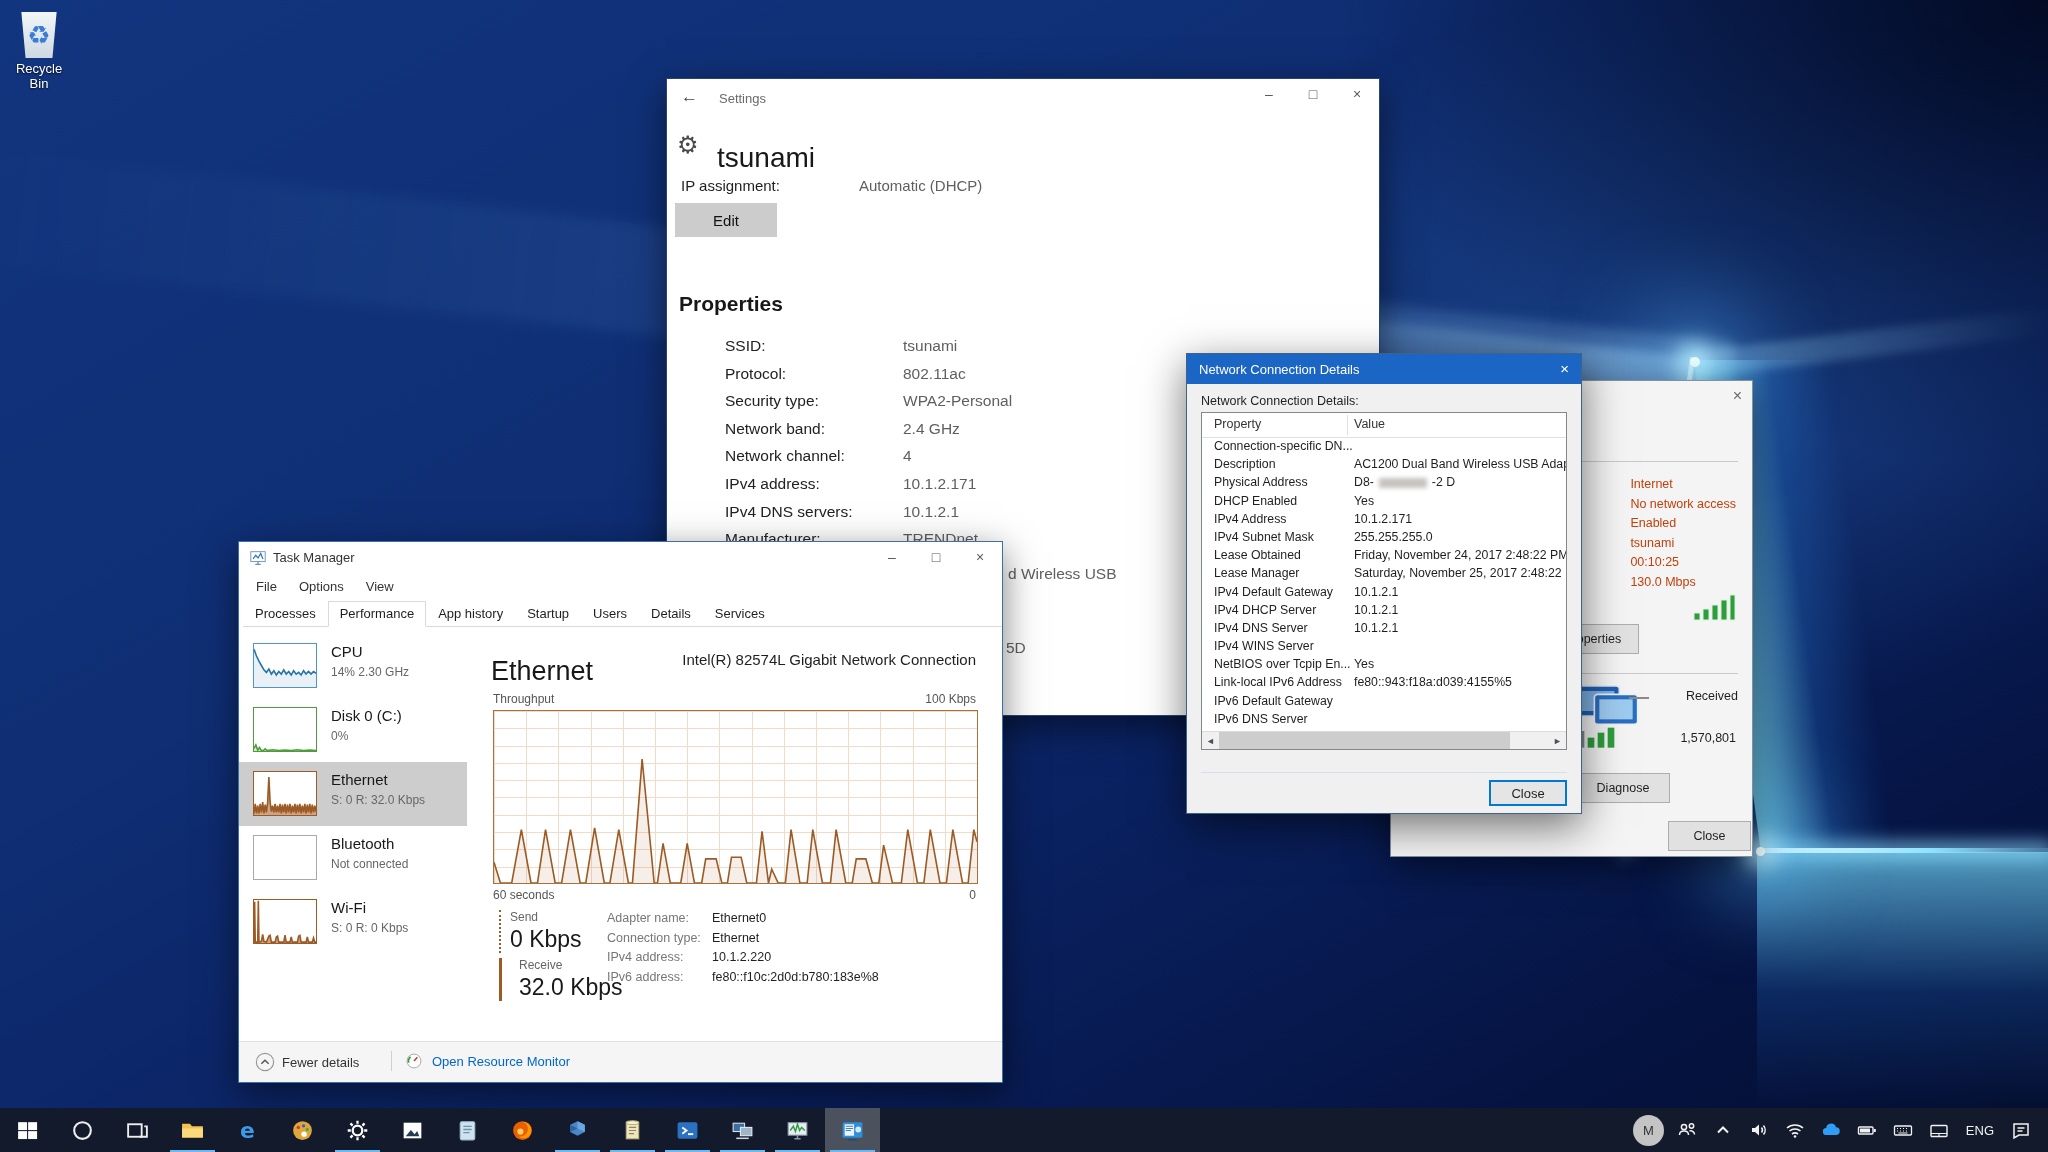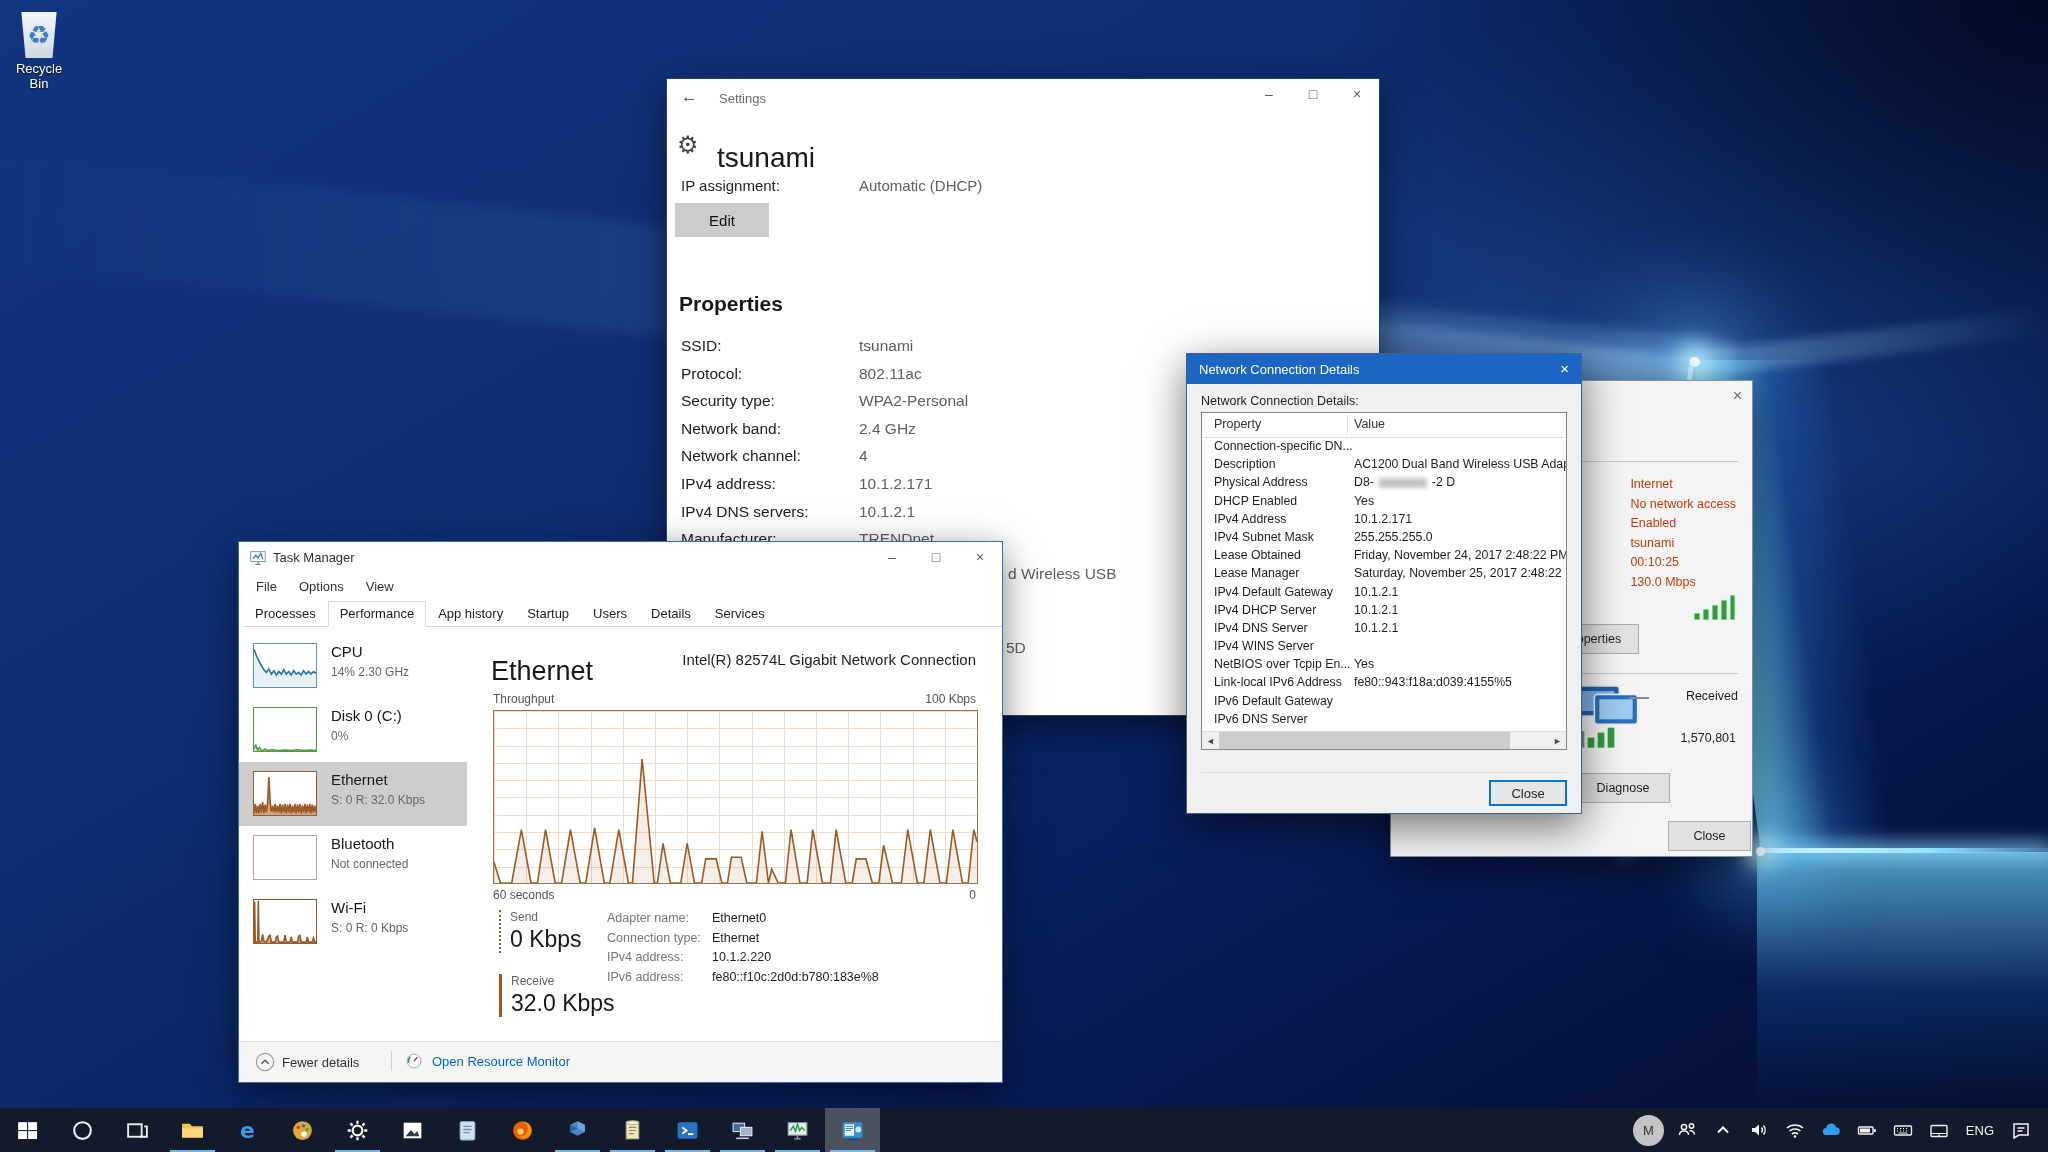--- a/index.html
+++ b/index.html
@@ -48,25 +48,25 @@
   .cap-btn{width:44px;height:30px;display:flex;align-items:center;justify-content:center;
       color:#5a5a5a;font-size:14px;}
   
   #win-settings{left:666px;top:78px;width:712px;height:636px;border:1px solid #27466f;}
   #win-settings .back{position:absolute;left:14px;top:8px;font-size:17px;color:#444;}
   #win-settings .wtitle{position:absolute;left:52px;top:12px;font-size:13px;color:#6a6a6a;}
   #st-gear{position:absolute;left:10px;top:52px;font-size:24px;color:#4a4a4a;}
   #st-name{position:absolute;left:50px;top:44px;font-size:28px;font-weight:300;color:#181818;}
   .st-iprow{position:absolute;left:14px;top:98px;font-size:15px;}
   .st-iprow .v{position:absolute;left:178px;top:0;color:#5f5f5f;width:300px;}
-  #st-edit{position:absolute;left:8px;top:124px;width:94px;height:34px;background:#cccccc;
+  #st-edit{position:absolute;left:8px;top:124px;width:102px;height:34px;background:#cccccc;
       border:none;font-size:15px;color:#111;display:flex;align-items:center;justify-content:center;}
   #st-props-h{position:absolute;left:12px;top:196px;font-size:21px;font-weight:600;color:#181818;}
   #settings-props{position:absolute;left:14px;top:258px;width:560px;}
-  .s-row{height:27.6px;position:relative;font-size:15.5px;}
+  .s-row{height:27.6px;position:relative;font-size:15.5px;margin-left:44px;}
   .s-row .s-label{color:#222;}
   .s-row .s-val{position:absolute;left:178px;top:0;color:#5f5f5f;}
   .frag{position:absolute;font-size:15.5px;color:#5f5f5f;white-space:nowrap;}
   
   #dlg-wifi{left:1390px;top:380px;width:361px;height:475px;background:#f4f4f4;border:1px solid #83909e;}
   #dlg-wifi .xbtn{position:absolute;right:10px;top:6px;font-size:16px;color:#6a6a6a;}
   .wf-div1{position:absolute;left:20px;right:14px;top:80px;border-top:1px solid #c9c9c9;}
   #wifi-values{position:absolute;right:16px;top:94px;text-align:left;font-size:12.5px;line-height:19.5px;color:#c2410c;margin-left:8px;}
   .sigbars{position:absolute;right:16px;top:212px;width:44px;height:28px;}
   .wf-propbtn{position:absolute;left:104px;top:243px;width:142px;height:28px;background:#e1e1e1;
@@ -101,21 +101,21 @@
   .tp-label{position:absolute;left:254px;top:150px;font-size:12px;color:#555;}
   .tp-scale{position:absolute;right:26px;top:150px;font-size:12px;color:#555;}
   #eth-chart{position:absolute;left:254px;top:168px;width:485px;height:174px;box-sizing:border-box;
       border:1px solid #a9713c;background-color:#fff;
       background-image:repeating-linear-gradient(to right,#f2dbc8 0 1px,transparent 1px 32.2px),
                        repeating-linear-gradient(to bottom,#f2dbc8 0 1px,transparent 1px 17.3px);}
   #eth-chart svg{position:absolute;inset:0;width:100%;height:100%;}
   .x-left{position:absolute;left:254px;top:346px;font-size:12px;color:#555;}
   .x-right{position:absolute;right:26px;top:346px;font-size:12px;color:#555;}
   .kpi-send{position:absolute;left:260px;top:368px;padding-left:9px;border-left:2px dotted #9c5a24;}
-  .kpi-recv{position:absolute;left:260px;top:432px;padding-left:9px;border-left:3px solid #9c5a24;}
+  .kpi-recv{position:absolute;left:260px;top:416px;padding-left:17px;border-left:3px solid #9c5a24;}
   .kpi .t,.kpi-send .t,.kpi-recv .t{font-size:12px;color:#666;}
   .kpi-send .v,.kpi-recv .v{font-size:23px;font-weight:300;color:#181818;margin-top:2px;}
   #eth-details{position:absolute;left:368px;top:369px;font-size:12.5px;}
   .det-row{height:19.5px;position:relative;white-space:nowrap;}
   .det-row .dl{color:#777;}
   .det-row .dv{position:absolute;left:105px;top:0;color:#1f1f1f;}
   #tm-footer{position:absolute;left:0;right:0;bottom:0;height:40px;background:#f5f5f5;border-top:1px solid #e0e0e0;}
   #tm-footer .fd{position:absolute;left:16px;top:10px;display:flex;align-items:center;gap:7px;font-size:13px;color:#333;}
   #tm-footer .sep{position:absolute;left:152px;top:9px;height:20px;border-left:1px solid #cfcfcf;}
   #tm-footer .orm{position:absolute;left:166px;top:10px;display:flex;align-items:center;gap:9px;font-size:13px;color:#0066cc;}

